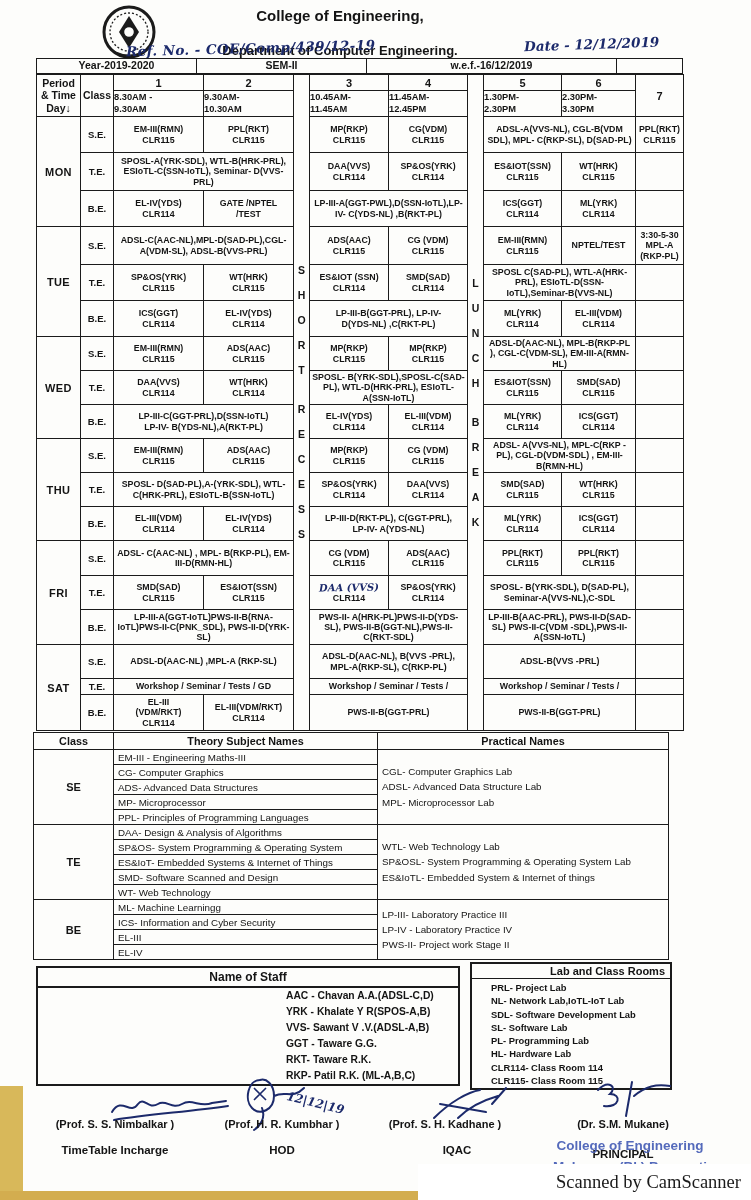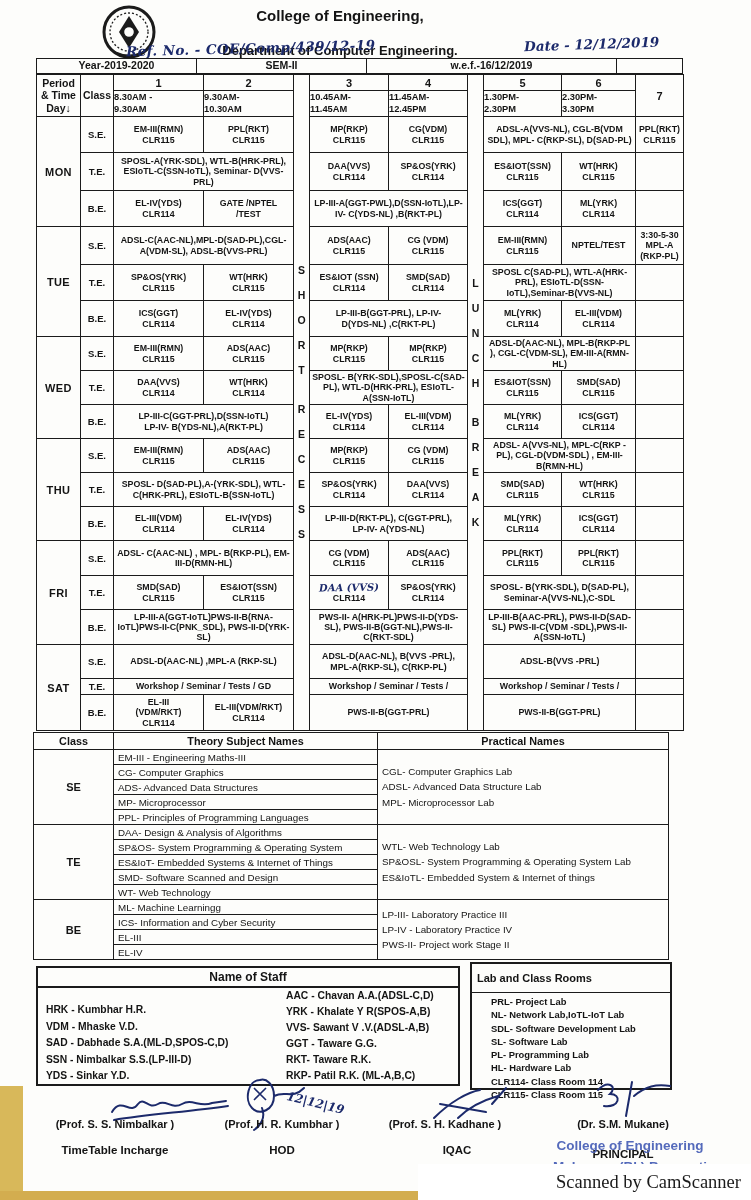--- a/index.html
+++ b/index.html
@@ -39,21 +39,21 @@
   .lh{font-weight:700;font-size:10.8px;text-align:center;}
   .lcls{font-weight:700;font-size:11px;text-align:center;}
   .lth{font-weight:400;font-size:9.8px;}
   .lpr{font-weight:400;font-size:9.8px;white-space:pre-line;vertical-align:middle;line-height:1.55;}
   
   #staffbox{position:absolute;left:36px;top:966px;width:424px;height:120px;border:2px solid #1b1b1b;box-sizing:border-box;}
   .boxtitle{font-weight:700;font-size:12px;text-align:center;border-bottom:2px solid #1b1b1b;height:18px;line-height:18px;}
   #staffcol1{position:absolute;left:8px;top:34px;font-size:10.3px;font-weight:700;line-height:16.5px;}
   #staffcol2{position:absolute;left:248px;top:20px;font-size:10.3px;font-weight:700;line-height:16px;}
   #roomsbox{position:absolute;left:470px;top:962px;width:202px;height:128px;border:2px solid #1b1b1b;box-sizing:border-box;}
-  .boxtitle2{font-weight:700;font-size:11px;border-bottom:1.8px solid #1b1b1b;padding:8px 5px;}
+  .boxtitle2{font-weight:700;font-size:11px;border-bottom:1.8px solid #1b1b1b;padding:1px 5px;text-align:right;}
   #roomslist{padding:2px 0 0 19px;}
   .rline{font-size:9.4px;font-weight:700;line-height:13.3px;}
   
   .sig{position:absolute;}
   .signame{position:absolute;font-weight:700;font-size:11px;text-align:center;}
   .sigrole{position:absolute;font-weight:700;font-size:11.5px;text-align:center;}
   #sigdate{position:absolute;left:286px;top:1096px;font-size:12px;transform:rotate(14deg);}
   #stamp{position:absolute;left:520px;top:1136px;width:220px;text-align:center;color:#4c63b8;font-weight:700;font-size:13.5px;line-height:1.55;white-space:pre-line;opacity:.95;}
   #camband{position:absolute;left:418px;top:1164px;width:333px;height:36px;background:#ffffff;}
   #cams{position:absolute;right:10px;top:1172px;font-family:"Liberation Serif",serif;font-size:18.5px;color:#1a1a1a;}
@@ -455,27 +455,20 @@
           <td class="lth">EL-III</td>
         </tr>
         <tr style="height: 15px;">
           <td class="lth">EL-IV</td>
         </tr>
       </tbody>
   </table>
 
   <div id="staffbox">
     <div class="boxtitle">Name of Staff</div>
-    <div id="staffcol1">
-        <div class="sline">HRK - Kumbhar H.R.</div>
-        <div class="sline">VDM - Mhaske V.D.</div>
-        <div class="sline">SAD - Dabhade S.A.(ML-D,SPOS-C,D)</div>
-        <div class="sline">SSN - Nimbalkar S.S.(LP-III-D)</div>
-        <div class="sline">YDS - Sinkar Y.D.</div>
-      </div>
     <div id="staffcol2">
         <div class="sline">AAC - Chavan A.A.(ADSL-C,D)</div>
         <div class="sline">YRK - Khalate Y R(SPOS-A,B)</div>
         <div class="sline">VVS- Sawant V .V.(ADSL-A,B)</div>
         <div class="sline">GGT - Taware G.G.</div>
         <div class="sline">RKT- Taware R.K.</div>
         <div class="sline">RKP- Patil R.K. (ML-A,B,C)</div>
       </div>
   </div>
 

